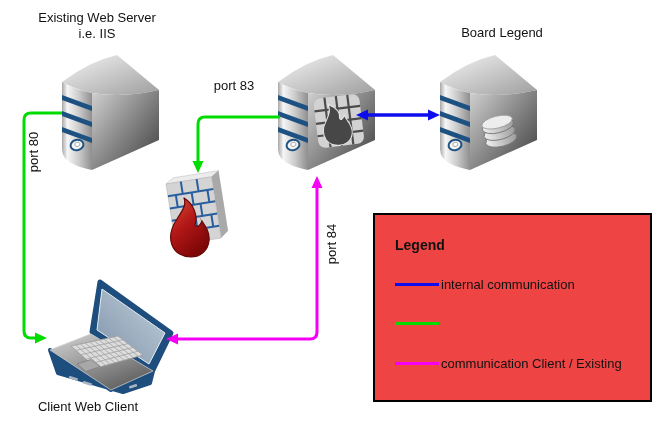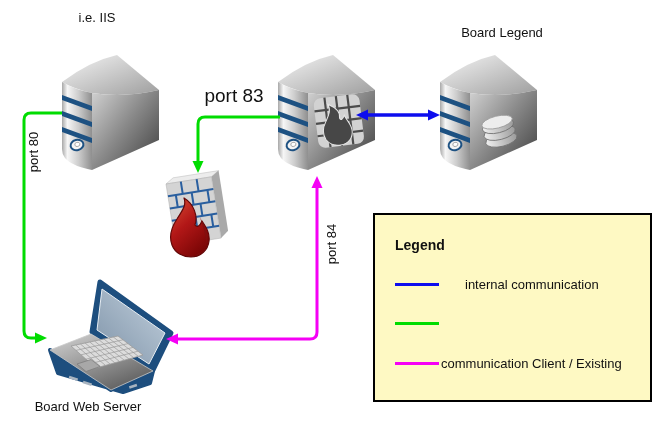--- a/index.html
+++ b/index.html
@@ -2,26 +2,26 @@
 <html><head>
 <meta charset="utf-8">
 <style>
   html,body{margin:0;padding:0;background:#fff;}
   .stage{
     position:relative;width:665px;height:431px;background:#fff;overflow:hidden;
     font-family:"Liberation Sans", sans-serif;color:#111;
   }
   .stage svg{position:absolute;left:0;top:0;}
   .node-label{position:absolute;text-align:center;font-size:13px;line-height:16px;}
-  .edge-label{position:absolute;text-align:center;font-size:19px;line-height:15px;margin-top:10px;}
+  .edge-label{position:absolute;text-align:center;font-size:13px;line-height:15px;}
   .vlabel{position:absolute;width:80px;height:16px;line-height:16px;text-align:center;
           transform:rotate(-90deg);font-size:13px;}
   .legend{
     position:absolute;left:373px;top:213px;width:279px;height:189px;
-    border:2px solid #000;background:#fef9c3;box-sizing:border-box;
+    border:2px solid #000;background:#ef4444;box-sizing:border-box;
   }
   .legend-title{position:absolute;left:20px;top:22px;font-size:14px;font-weight:bold;}
   .legend-row{position:absolute;left:20px;height:20px;display:flex;align-items:center;}
   .legend-row .swatch{display:inline-block;width:44px;height:3px;margin-right:2px;flex:0 0 44px;}
   .legend-row .lbl{font-size:13px;white-space:nowrap;}
 </style>
 </head>
 <body>
 
 <div class="stage">
@@ -134,44 +134,45 @@
     </g>
 
     <g>
       <path d="M367,115 L429,115" fill="none" stroke="#0d0dee" stroke-width="3.5" style="stroke: rgb(13, 13, 238);"></path>
       <polygon points="356,115 368,109.5 368,120.5" fill="#0d0dee" style="fill: rgb(13, 13, 238);"></polygon>
       <polygon points="440,115 428,109.5 428,120.5" fill="#0d0dee" style="fill: rgb(13, 13, 238);"></polygon>
     </g>
   </svg>
 
   <div class="node-label" style="left:17px;top:10px;width:160px;">
+    <div>Existing Web Server</div>
     <div>i.e. IIS</div>
   </div>
 
 
   <div class="node-label" style="left:452px;top:25px;width:100px;">
     <div>Board Legend</div>
   </div>
 
   <div class="node-label" style="left:28px;top:399px;width:120px;">
-    <div>Board Web Server</div>
+    <div>Client Web Client</div>
   </div>
 
   <div class="vlabel" style="left:-6px;top:144px;">port 80</div>
 
   <div class="edge-label" style="left:189px;top:78px;width:90px;">
     <div>port 83</div>
   </div>
 
   <div class="vlabel" style="left:292px;top:236px;">port 84</div>
 
   <div class="legend">
     <div class="legend-title">Legend</div>
 
-    <div class="legend-row" style="top:59px;gap:24px;">
+    <div class="legend-row" style="top:59px;">
       <span class="swatch" style="background-color: rgb(13, 13, 238);"></span>
       <span class="lbl">internal communication</span>
     </div>
 
     <div class="legend-row" style="top:98px;">
       <span class="swatch" style="background-color: rgb(0, 220, 0);"></span>
     </div>
 
     <div class="legend-row" style="top:138px;">
       <span class="swatch" style="background-color: rgb(245, 0, 245);"></span>

